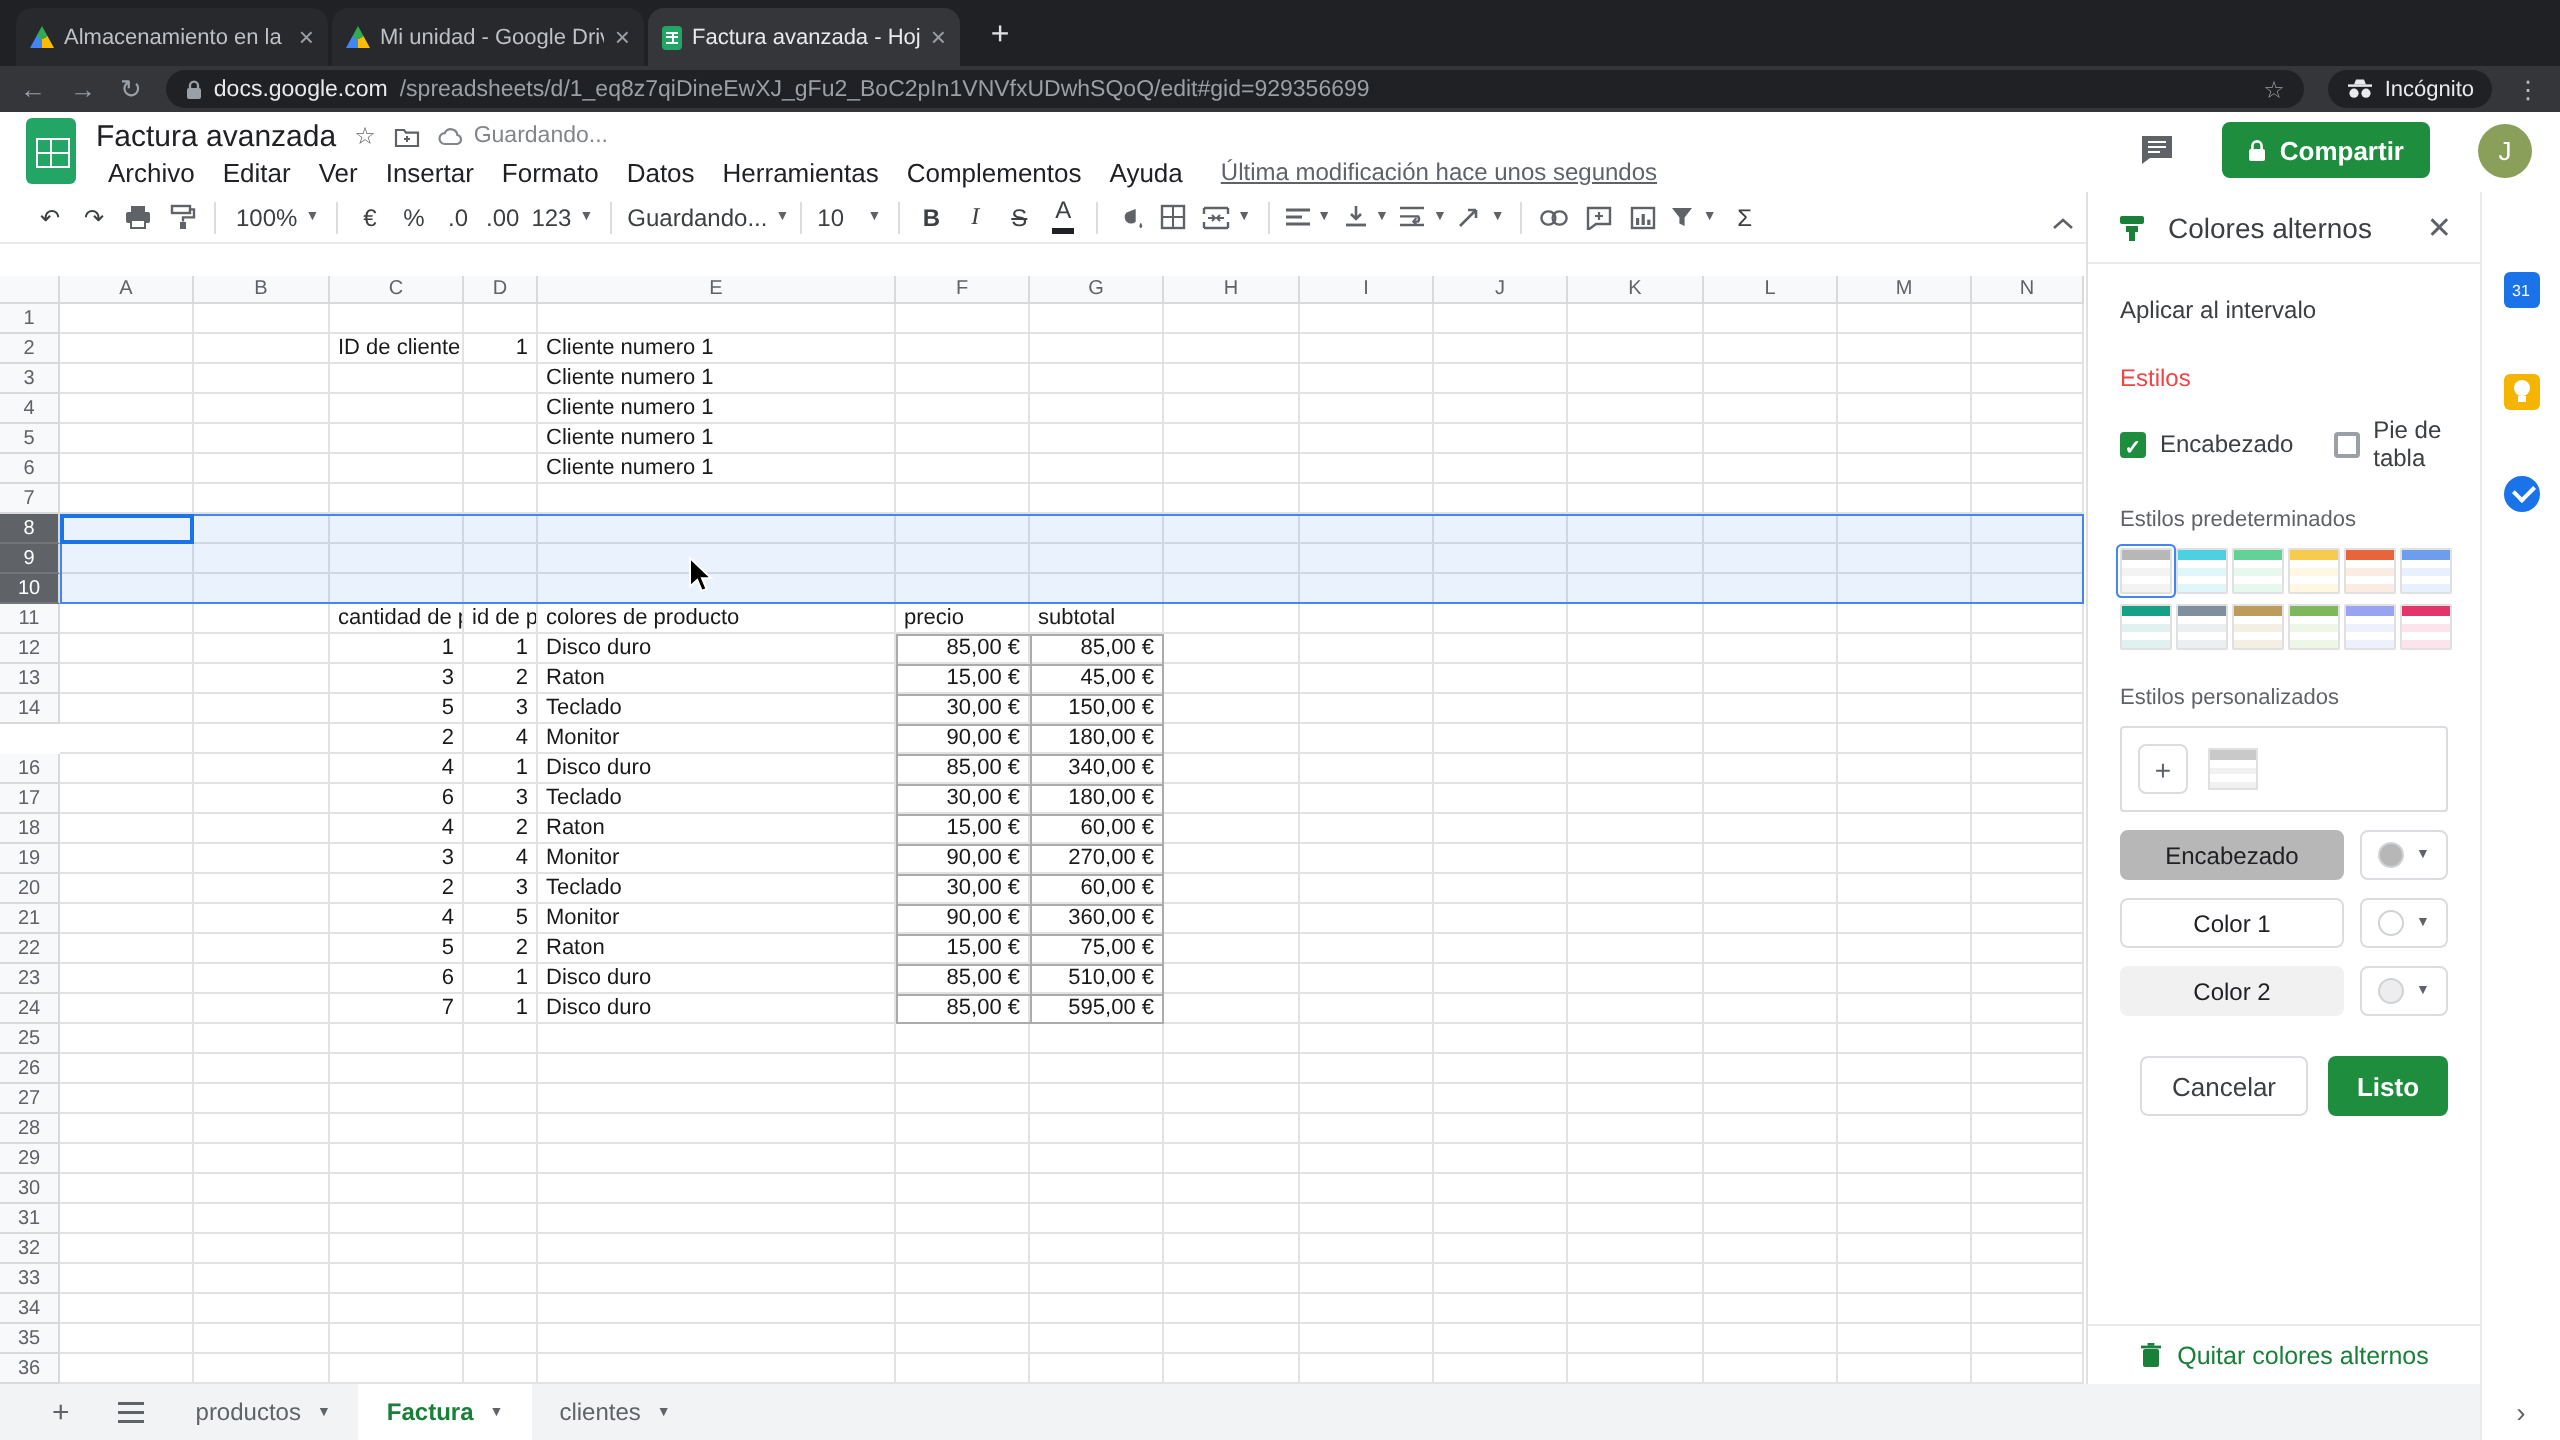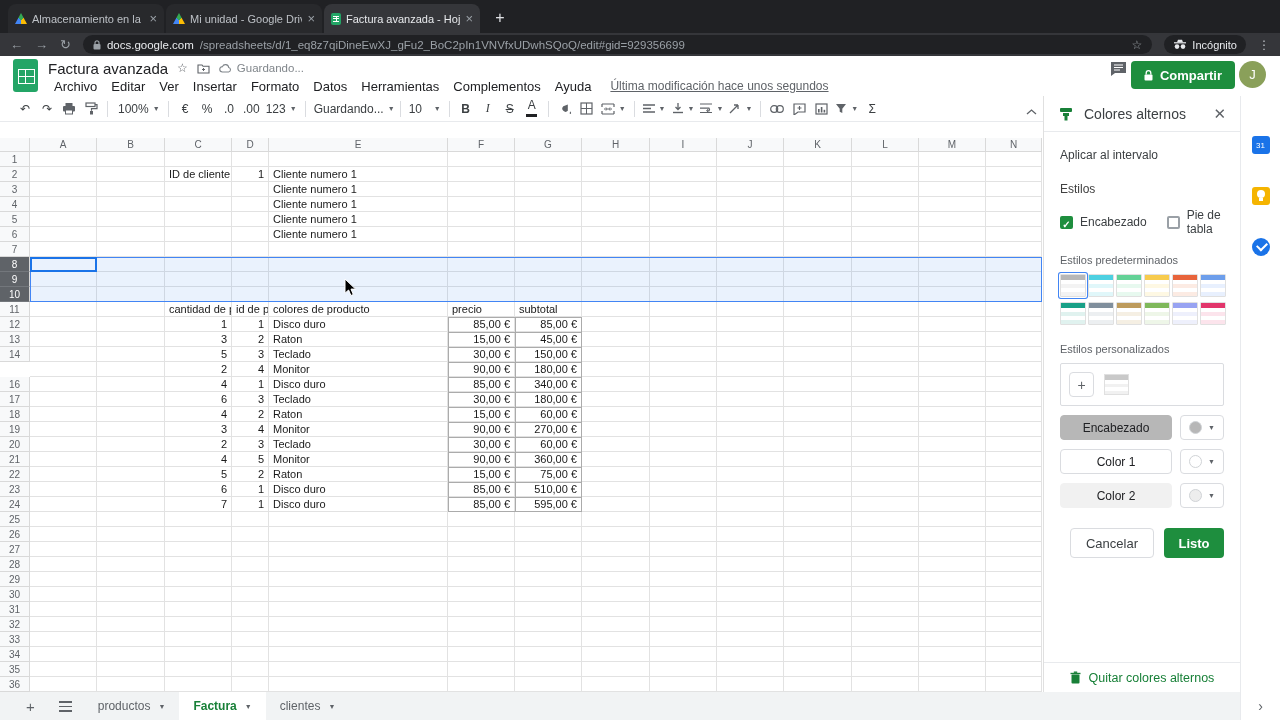--- a/index.html
+++ b/index.html
@@ -47,21 +47,21 @@
          background:linear-gradient(#fff,#fff) 0 5.5px/15px 1px no-repeat,
                     linear-gradient(#fff,#fff) 6px 0/1px 13px no-repeat;}
   .title-row{position:absolute;left:48px;top:2px;height:20px;display:flex;align-items:center;gap:9px;}
   .doc-title{font-size:15px;color:#202124;}
   .t-ic{color:#5f6368;font-size:12px;line-height:1;}
   .saving{display:flex;align-items:center;gap:5px;color:#80868b;font-size:11.5px;}
   .menubar{position:absolute;left:47px;top:21px;height:18px;display:flex;align-items:center;font-size:13px;color:#202124;}
   #menu-items{display:flex;align-items:center;}
   .menu-item{padding:0 7px;}
   .lastmod{margin-left:12px;color:#5f6368;font-size:12px;text-decoration:underline;}
-  .header-right{position:absolute;right:14px;top:5px;display:flex;gap:4px;}
+  .header-right{position:absolute;right:14px;top:5px;display:flex;align-items:center;gap:24px;}
   .share-btn{height:28px;background:#1e8e3e;border-radius:4px;display:flex;align-items:center;
              gap:7px;padding:0 13px;color:#fff;font-size:13px;font-weight:700;}
   .avatar{width:27px;height:27px;border-radius:50%;background:#8aa05a;color:#fff;display:flex;
           align-items:center;justify-content:center;font-size:13px;}
 
   
   .toolbar{position:absolute;left:0;top:96px;width:1043px;height:26px;background:#fff;
            border-bottom:1px solid #e8eaed;display:flex;align-items:center;padding-left:14px;color:#3c4043;}
   .tb{height:22px;min-width:22px;display:flex;align-items:center;justify-content:center;
       gap:2px;font-size:12px;padding:0 3px;border-radius:2px;}
@@ -110,21 +110,21 @@
   .panel{position:absolute;left:1043px;top:96px;width:197px;height:596px;background:#fff;
          border-left:1px solid #e0e0e0;display:flex;flex-direction:column;}
   .p-head{height:36px;border-bottom:1px solid #e8eaed;display:flex;align-items:center;padding:0 14px;gap:10px;flex:0 0 auto;}
   .p-title{flex:1;font-size:14px;color:#3c4043;}
   .p-close{color:#5f6368;font-size:15px;}
   .p-body{flex:1;padding:12px 16px 0;overflow:hidden;}
   .p-label{font-size:12px;color:#3c4043;margin-top:4px;}
   .p-range{margin-top:10px;height:28px;border:1px solid #dadce0;border-radius:4px;display:flex;
            align-items:center;padding:0 8px;font-size:12px;color:#3c4043;}
   .p-range .val{flex:1;}
-  .p-label2{font-size:12px;color:#404040;margin-top:20px;}
+  .p-label2{font-size:12px;color:#ef4444;margin-top:20px;}
   .p-checks{display:flex;align-items:center;margin-top:12px;gap:7px;font-size:12px;color:#3c4043;}
   .chk{width:13px;height:13px;border:2px solid #9aa0a6;border-radius:2px;flex:0 0 auto;}
   .chk.on{background:#1e8e3e;border-color:#1e8e3e;color:#fff;font-size:10px;line-height:13px;
           text-align:center;font-weight:700;}
   .chk-gap{width:10px;}
   .p-small{font-size:11px;color:#5f6368;margin-top:18px;}
   .p-swatches{display:grid;grid-template-columns:repeat(6,26px);gap:5px 2px;margin-top:8px;}
   .swatch{width:26px;height:23px;border:1px solid #e0e0e0;border-radius:1px;display:flex;flex-direction:column;background:#fff;}
   .swatch.selected{box-shadow:0 0 0 1px #fff,0 0 0 2px #4285f4;}
   .sw-h{height:5px;flex:0 0 auto;}

